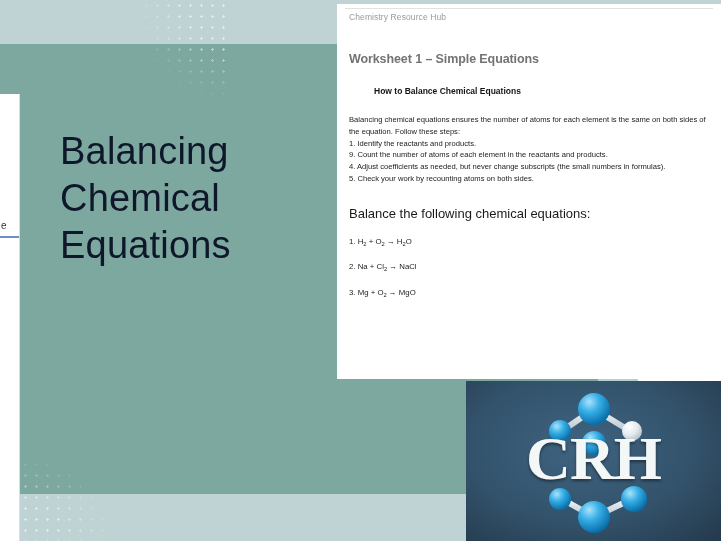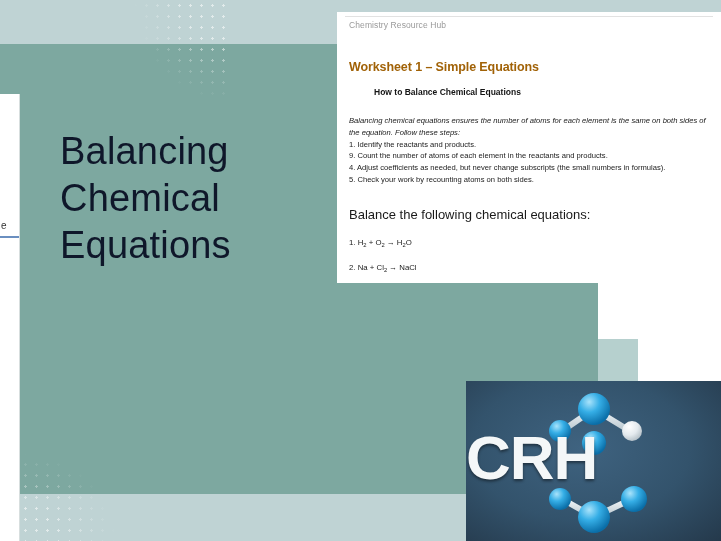--- a/index.html
+++ b/index.html
@@ -111,22 +111,22 @@
   #left-edge-rule {
     position: absolute;
     left: 0; top: 142px;
     width: 19px; height: 2px;
     background: #6a8fc0;
   }
 
   
   #document-panel {
     position: absolute;
-    left: 337px; top: 12px;
-    width: 384px; height: 271px;
+    left: 337px; top: 4px;
+    width: 384px; height: 375px;
     background: #ffffff;
     overflow: hidden;
   }
   #doc-topline {
     position: absolute;
     left: 8px; top: 4px;
     width: 368px; height: 1px;
     background: #e2e2e2;
   }
   #doc-breadcrumb {
@@ -137,37 +137,36 @@
     letter-spacing: .1px;
   }
   #doc-body {
     position: absolute;
     left: 12px; top: 48px;
     width: 358px;
   }
   #doc-heading {
     font-size: 12.5px;
     font-weight: bold;
-    color: #a16207;
-    margin: 0 0 13px 0;
+    color: #737373;
+    margin: 0 0 20px 0;
     letter-spacing: -.1px;
   }
   #doc-subheading {
     font-size: 8.5px;
     font-weight: bold;
     color: #141414;
     margin: 0 0 18px 0;
     padding-left: 25px;
   }
   .doc-para {
     font-size: 7.6px;
     line-height: 1.55;
     color: #1a1a1a;
     margin: 0;
-    font-style: italic;
   }
   #doc-steps {
     margin: 0;
     padding: 0;
     list-style: none;
   }
   #doc-steps li {
     font-size: 7.6px;
     line-height: 1.55;
     color: #1a1a1a;
@@ -204,27 +203,28 @@
   #logo-inner {
     position: absolute;
     left: 0; top: 0;
     width: 255px; height: 160px;
   }
   #logo-svg { display: block; }
   #logo-wordmark {
     position: absolute;
     left: 0; top: 46px;
     width: 255px;
+    text-align: center;
     font-size: 62px;
     font-weight: bold;
     color: #f4f7f8;
     letter-spacing: -1px;
     line-height: 1;
     text-shadow: 0 2px 3px rgba(0,0,0,.45);
-    font-family: Liberation Sans, sans-serif;
+    font-family: Liberation Serif, serif;
   }
 </style>
 </head>
 <body>
 
 <div id="slide-canvas">
 
   <div id="teal-field-lower"></div>
   <div id="top-band"></div>
   <div id="bottom-band"></div>

